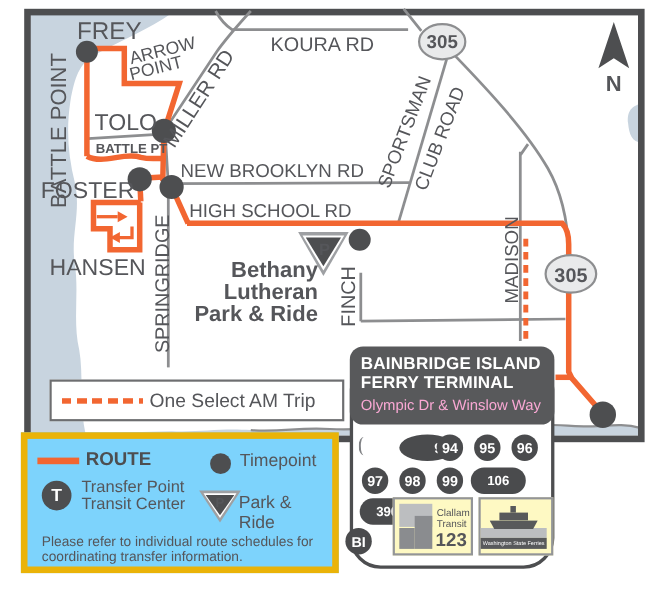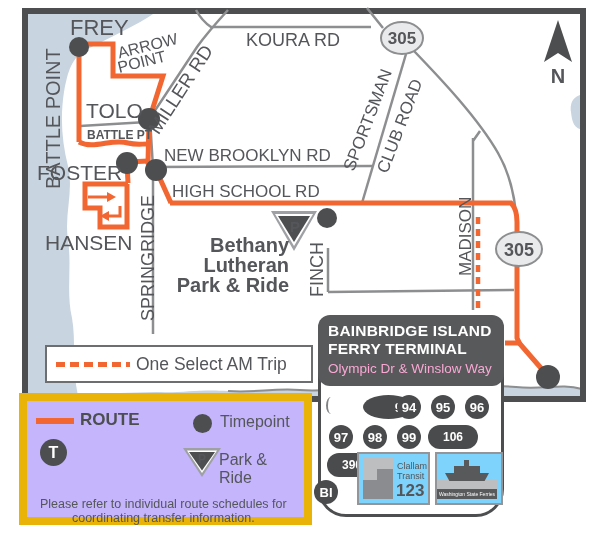--- a/index.html
+++ b/index.html
@@ -11,45 +11,45 @@
   .abs{position:absolute;}
 
   
   .amtrip{left:45px;top:345px;width:264px;height:34px;background:#fff;border:2px solid #6D6E70;
           display:flex;align-items:center;}
   .amtrip .dash{width:74px;height:5px;margin-left:9px;
        background:repeating-linear-gradient(90deg,#F26631 0 9px,rgba(0,0,0,0) 9px 14px);}
   .amtrip .txt{font-size:17.5px;color:#55565A;margin-left:6px;white-space:nowrap;text-align:center;}
 
   
-  .legend{left:19px;top:393px;width:277px;height:116px;background:#c4b5fd;border:8px solid #eab308;}
+  .legend{left:19px;top:393px;width:277px;height:116px;background:#7dd3fc;border:6px solid #eab308;}
   .legend .sw{left:9px;top:17px;width:38px;height:6px;background:#F26631;}
   .legend .route-l{left:53px;top:9px;font-size:17px;font-weight:bold;color:#4D4E50;}
   .legend .tp-dot{left:166px;top:13px;width:19px;height:19px;border-radius:50%;background:#4D4E50;}
   .legend .tp-l{left:193px;top:12px;font-size:16px;color:#55565A;}
   .legend .t-circ{left:13px;top:38px;width:27px;height:27px;border-radius:50%;background:#4D4E50;
        color:#fff;font-weight:bold;font-size:16px;display:flex;align-items:center;justify-content:center;}
   .legend .tr-l{left:49px;top:36px;font-size:15px;line-height:15.5px;color:#55565A;}
   .legend .pr-l{left:192px;top:50px;font-size:16px;color:#55565A;}
-  .legend .note{left:13px;top:96px;font-size:12.5px;line-height:14px;color:#55565A;text-align:center;}
+  .legend .note{left:13px;top:86px;font-size:12.5px;line-height:14px;color:#55565A;}
 
   
   .ferrybox{left:318px;top:340px;width:180px;height:171px;background:#fff;border:3px solid #4D4E50;
             border-radius:14px 14px 28px 28px;}
   .ferryhdr{left:318px;top:315px;width:186px;height:71px;background:#58595B;border-radius:12px;
             color:#fff;padding:0;}
   .ferryhdr .t1{position:absolute;left:10px;top:7px;font-size:15.5px;font-weight:bold;letter-spacing:.2px;}
   .ferryhdr .t2{position:absolute;left:10px;top:25px;font-size:15.5px;font-weight:bold;letter-spacing:.2px;}
   .ferryhdr .t3{position:absolute;left:10px;top:46px;font-size:13.5px;color:#f9a8d4;}
   .badge{position:absolute;width:24px;height:24px;border-radius:50%;background:#4A4B4D;color:#fff;
          font-weight:bold;font-size:13px;display:flex;align-items:center;justify-content:center;}
   .badge.wide{width:50px;border-radius:12px;font-size:12px;}
   .paren{left:326px;top:397px;width:8px;height:17px;border-left:2px solid #808285;
          border-radius:50% 0 0 50%;}
-  .logo{position:absolute;background:#7dd3fc;border:2px solid #939598;}
+  .logo{position:absolute;background:#fef9c3;border:2px solid #939598;}
   .clallam{left:357px;top:452px;width:69px;height:49px;}
   .cl-light{left:4px;top:4px;width:30px;height:21px;background:#BCBEC0;}
   .cl-d1{left:4px;top:26px;width:14px;height:19px;background:#8A8C8F;}
   .cl-d2{left:18px;top:15px;width:16px;height:30px;background:#8A8C8F;}
   .cl-n1{left:38px;top:7px;font-size:9px;color:#55565A;}
   .cl-n2{left:38px;top:17px;font-size:9px;color:#55565A;}
   .cl-num{left:37px;top:27px;font-size:17px;font-weight:bold;color:#55565A;}
   .wsf{left:435px;top:452px;width:64px;height:49px;}
   .wsf-water{left:0px;top:26px;width:60px;height:9px;background:#BCBEC0;}
   .wsf-hull{left:8px;top:19px;width:44px;height:8px;background:#58595B;
@@ -155,20 +155,24 @@
     <div class="dash"></div>
     <div class="txt">One Select AM Trip</div>
   </div>
 
   <div class="abs legend">
     <div class="abs sw"></div>
     <div class="abs route-l">ROUTE</div>
     <div class="abs tp-dot"></div>
     <div class="abs tp-l">Timepoint</div>
     <div class="abs t-circ">T</div>
+    <div class="abs tr-l">
+      <div>Transfer Point</div>
+      <div>Transit Center</div>
+    </div>
     <svg class="abs" style="left:155px;top:46px;" width="40" height="31" viewBox="0 0 40 31">
       <polygon points="1,1 39,1 20,30" fill="#9EA0A3"></polygon>
       <polygon points="5,3.5 35,3.5 20,26" fill="#fff"></polygon>
       <polygon points="7,5 33,5 20,23.5" fill="#4D4E50"></polygon>
       <text x="20" y="16" text-anchor="middle" font-size="12" font-weight="bold" fill="#fff">P</text>
     </svg>
     <div class="abs pr-l">Park &amp; Ride</div>
     <div class="abs note">
       <div>Please refer to individual route schedules for</div>
       <div>coordinating transfer information.</div>

